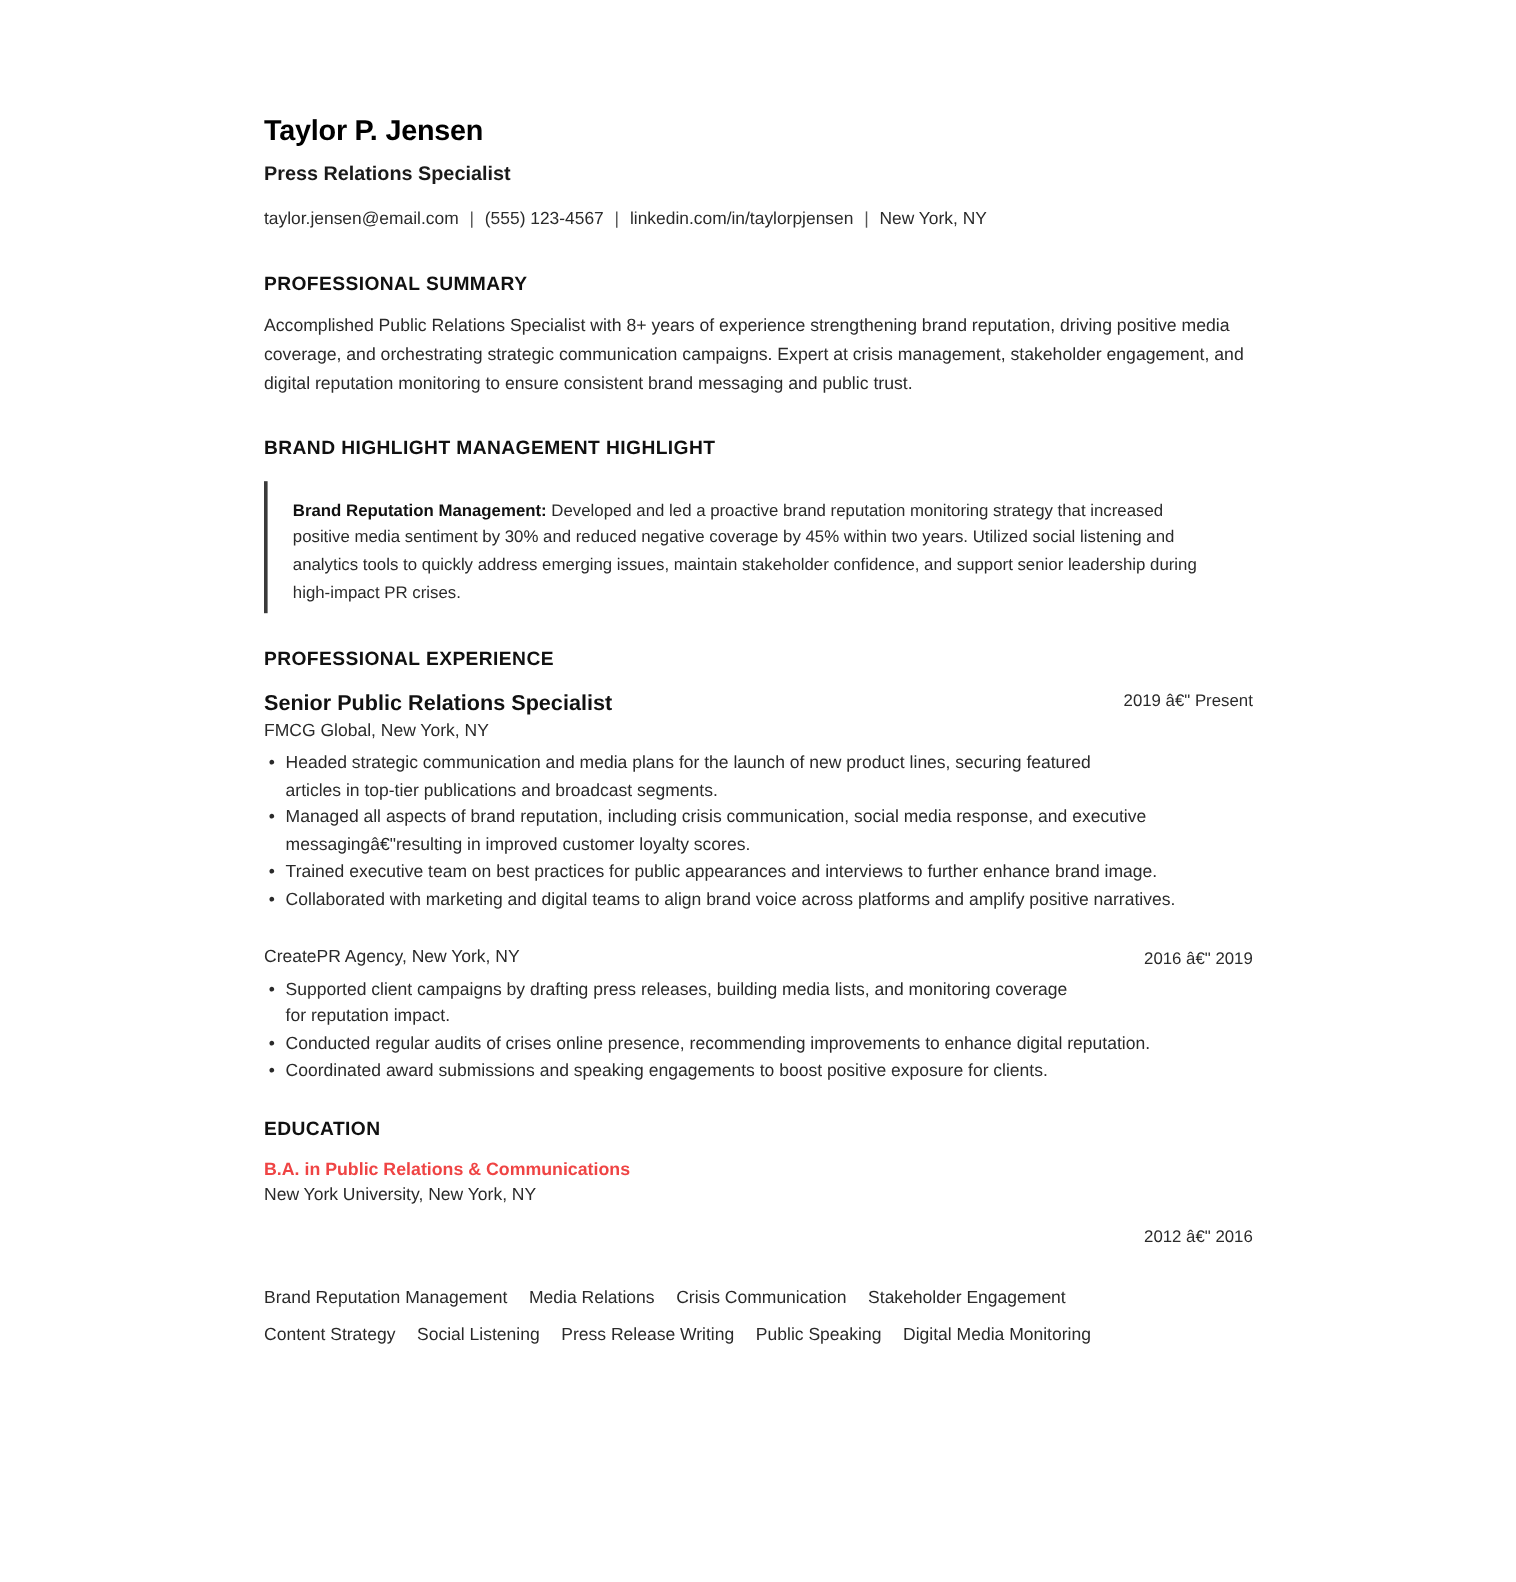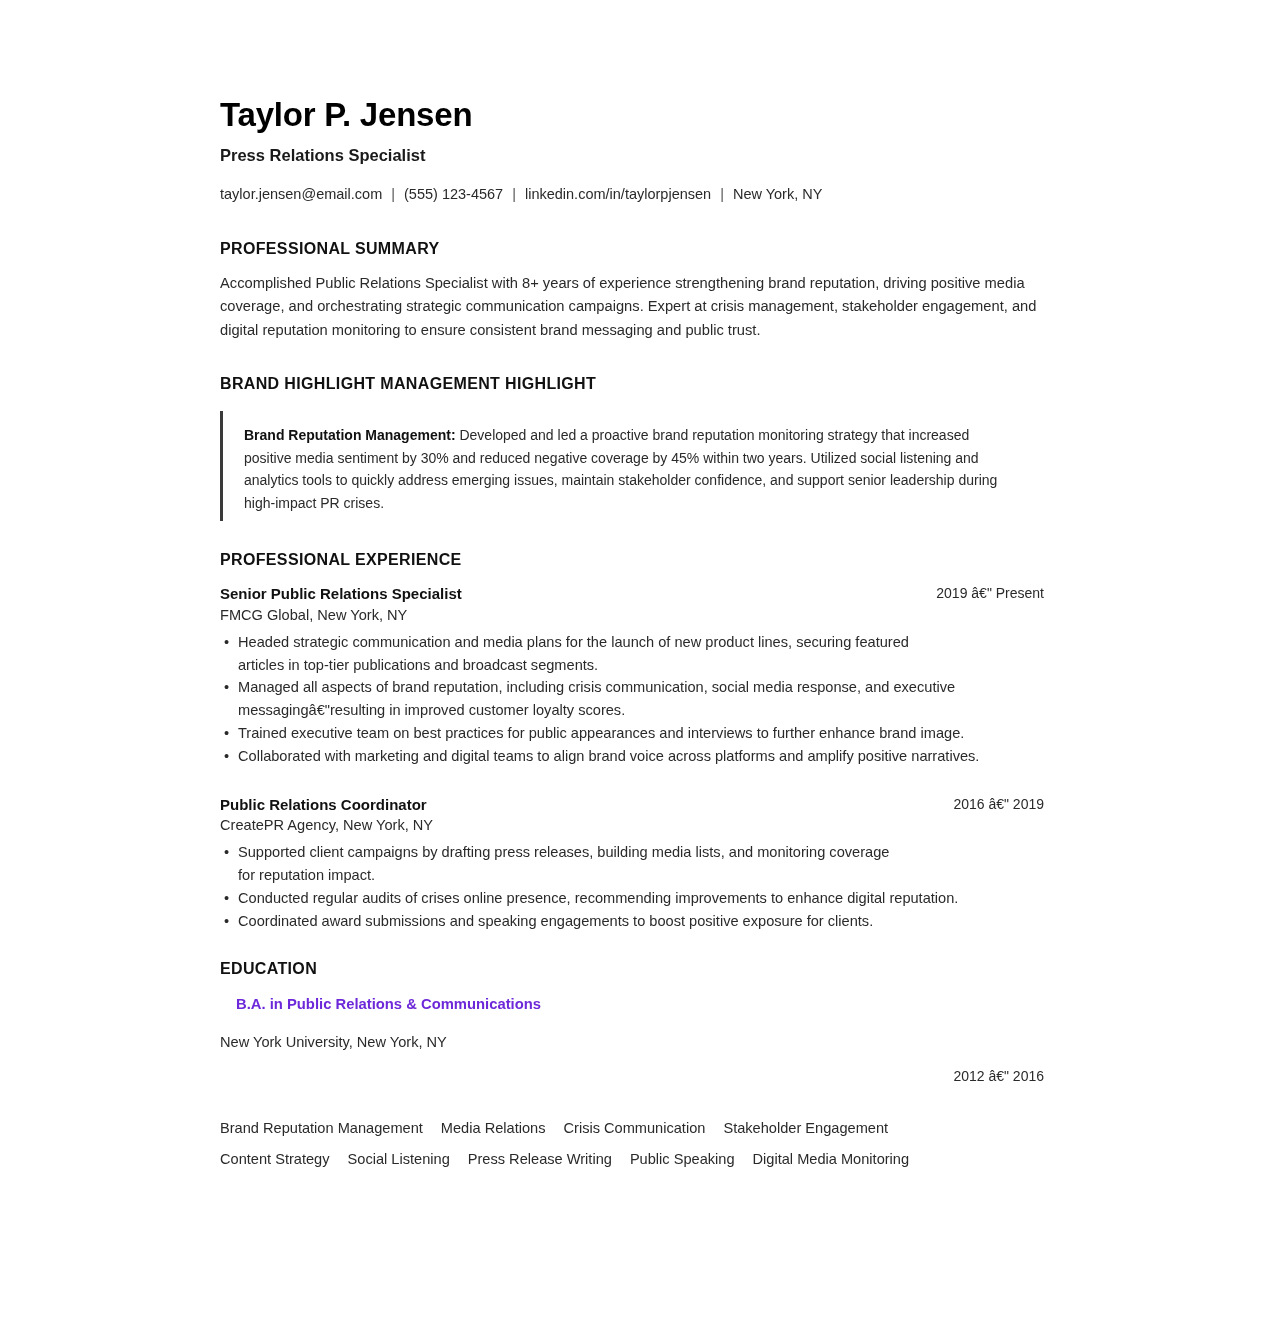--- a/index.html
+++ b/index.html
@@ -23,21 +23,21 @@
   }
   .content {
     position: absolute;
     left: 220px;
     top: 96px;
     width: 824px;
   }
 
   
   .name {
-    font-size: 33px;
+    font-size: 24px;
     font-weight: bold;
     letter-spacing: -0.2px;
     color: #000000;
     line-height: 1.15;
     margin: 0 0 12px 0;
   }
   .job-title {
     font-size: 16.5px;
     font-weight: bold;
     color: #1a1a1a;
@@ -109,21 +109,21 @@
     position: relative;
   }
   .job-date {
     float: right;
     font-size: 14px;
     color: #2a2a2a;
     line-height: 1.5;
     white-space: nowrap;
   }
   .job-role {
-    font-size: 15px;
+    font-size: 18px;
     font-weight: bold;
     color: #111111;
     line-height: 1.45;
     margin: 0;
   }
   .job-company {
     font-size: 14.6px;
     color: #2a2a2a;
     line-height: 1.45;
     margin: 0 0 5px 0;
@@ -148,23 +148,23 @@
     left: 4px;
     top: 0;
     color: #2a2a2a;
     font-size: 14.6px;
   }
 
   
   .edu-degree {
     font-size: 14.8px;
     font-weight: bold;
-    color: #6d28d9;
-    line-height: 1.45;
-    margin: 16px;
+    color: #ef4444;
+    line-height: 1.45;
+    margin: 0;
   }
   .edu-school {
     font-size: 14.6px;
     color: #2a2a2a;
     line-height: 1.45;
     margin: 0;
   }
   .edu-date {
     font-size: 14px;
     color: #2a2a2a;
@@ -228,21 +228,20 @@
           <li>Managed all aspects of brand reputation, including crisis communication, social media response, and executive messagingâ€"resulting in improved customer loyalty scores.</li>
           <li>Trained executive team on best practices for public appearances and interviews to further enhance brand image.</li>
           <li>Collaborated with marketing and digital teams to align brand voice across platforms and amplify positive narratives.</li>
         </ul>
         <div class="clear"></div>
       </div>
 
       <div class="job" style="margin-top:26px;margin-bottom:0;">
         <div class="job-header">
           <div class="job-date">2016 â€" 2019</div>
-          <div class="job-role">Public Relations Coordinator</div>
           <div class="job-company">CreatePR Agency, New York, NY</div>
         </div>
         <ul class="bullets">
           <li style="width:670px;">Supported client campaigns by drafting press releases, building media lists, and monitoring coverage for reputation impact.</li>
           <li>Conducted regular audits of crises online presence, recommending improvements to enhance digital reputation.</li>
           <li>Coordinated award submissions and speaking engagements to boost positive exposure for clients.</li>
         </ul>
         <div class="clear"></div>
       </div>
     </div>

